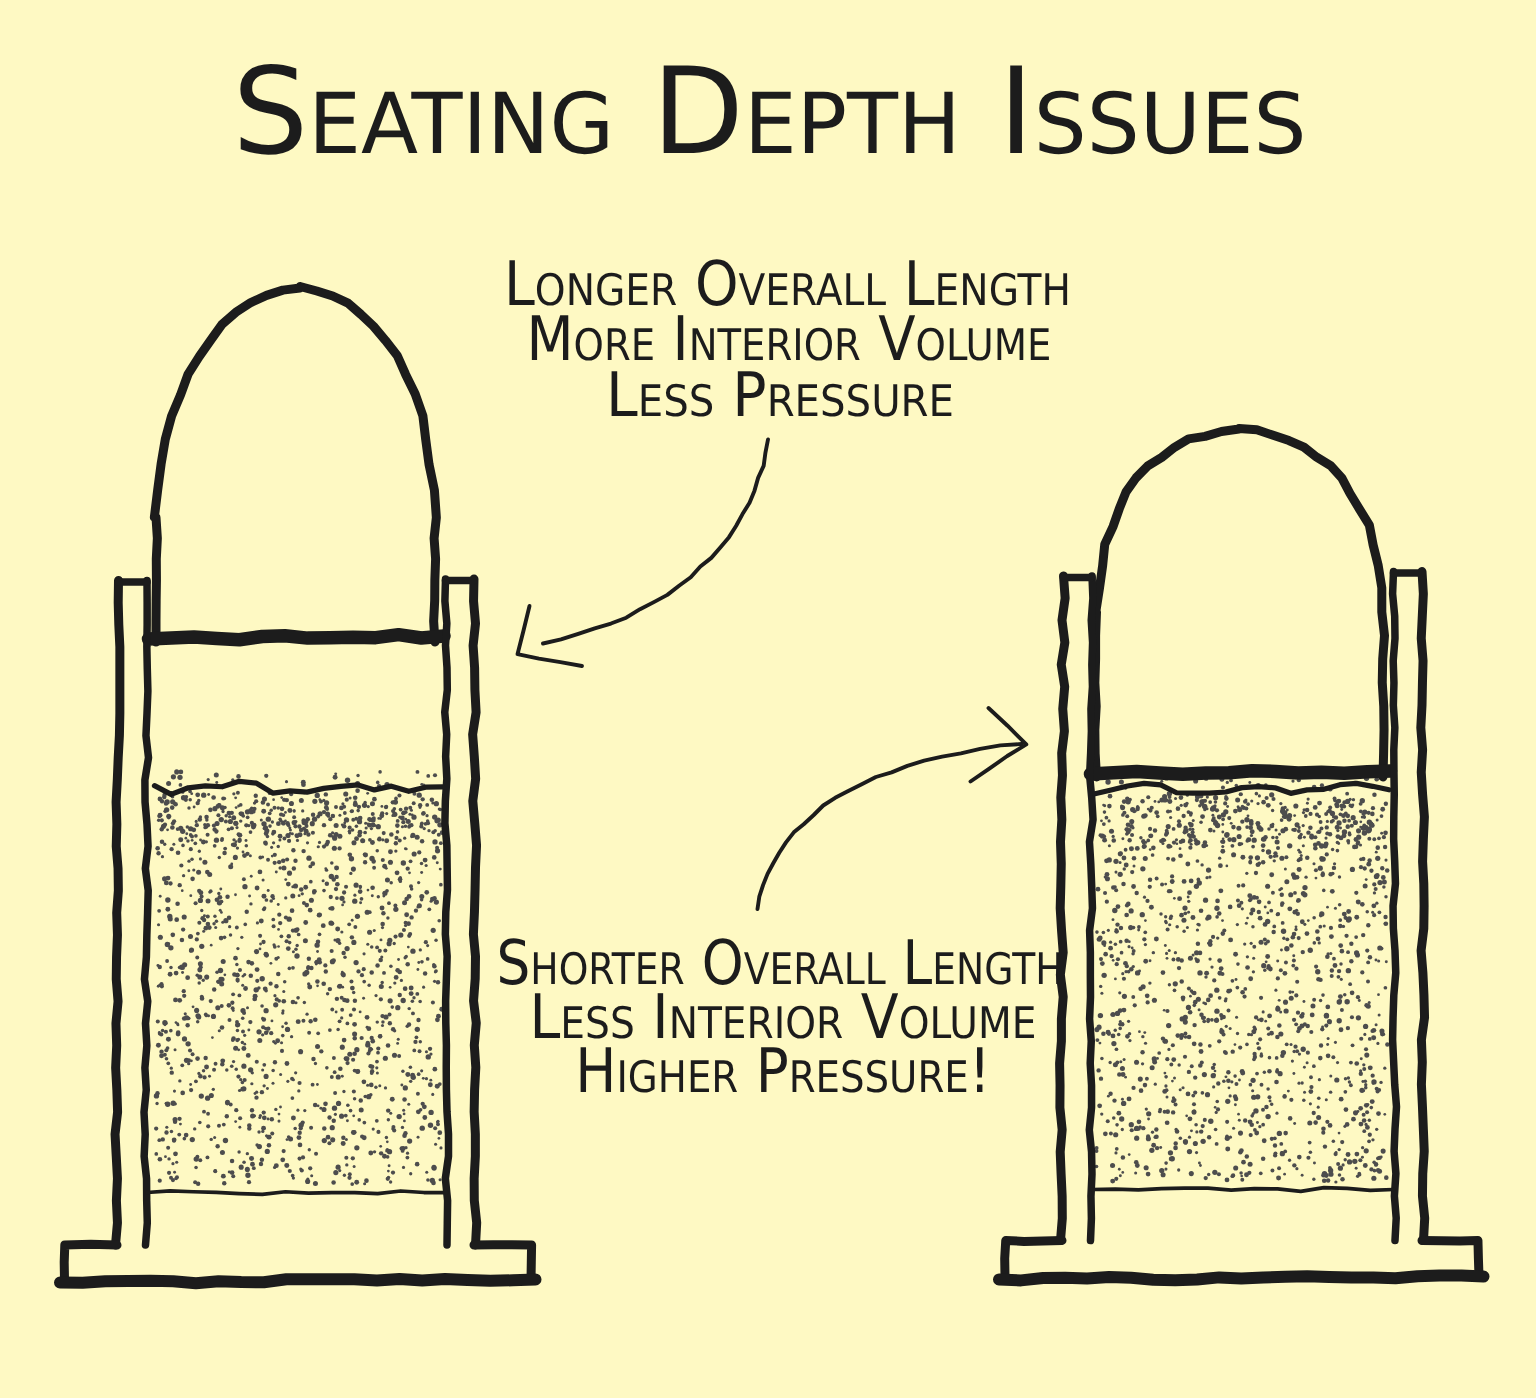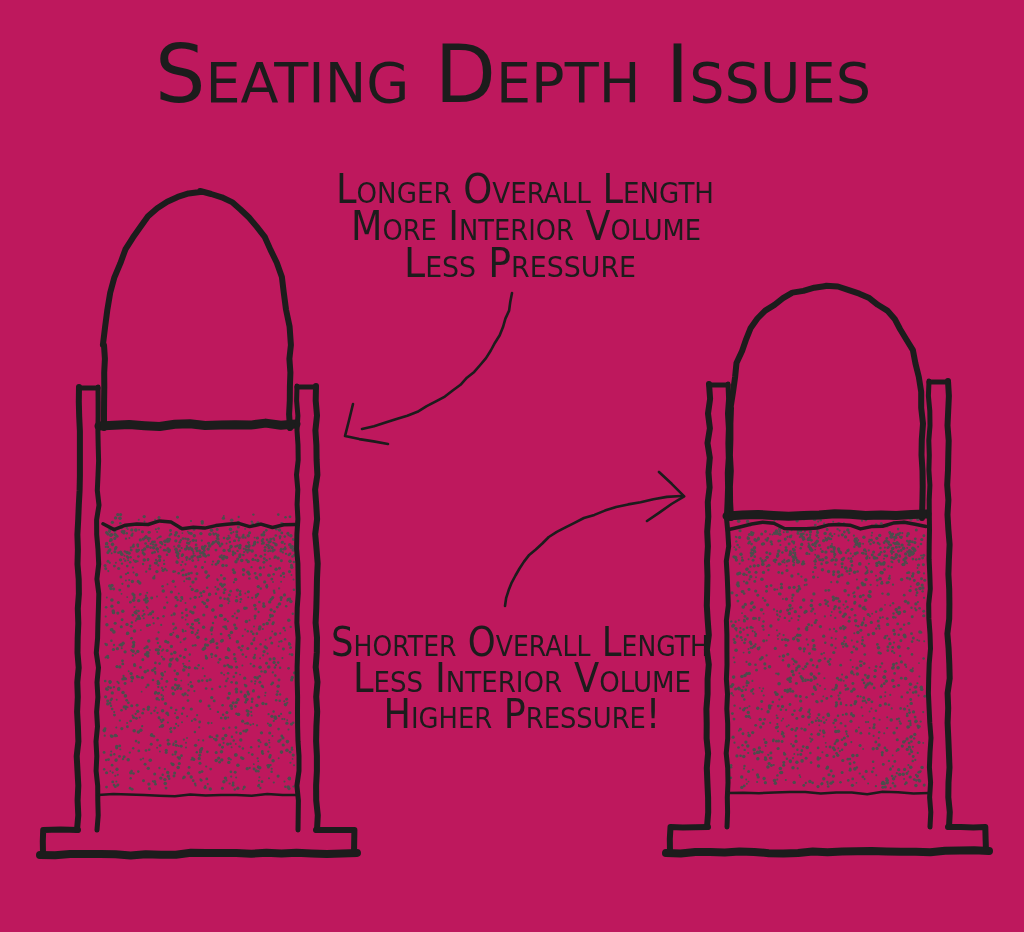--- a/index.html
+++ b/index.html
@@ -1,16 +1,16 @@
 <!DOCTYPE html>
 <html><head>
 <meta charset="utf-8">
 <style>
   html,body{margin:0;padding:0;background:#ffffff;}
-  .stage{position:relative;width:1024px;height:932px;background:#be185d;overflow:hidden;}
+  .stage{position:relative;width:1024px;height:932px;background:#fef9c3;overflow:hidden;}
   svg{display:block;width:1024px;height:932px;}
   .hand-title{
     font-family:"DejaVu Sans",sans-serif;
     font-variant:small-caps;
     font-size:80px;
     fill:#1c1c1c;
   }
   .hand-ann{
     font-family:"DejaVu Sans",sans-serif;
     font-variant:small-caps;

